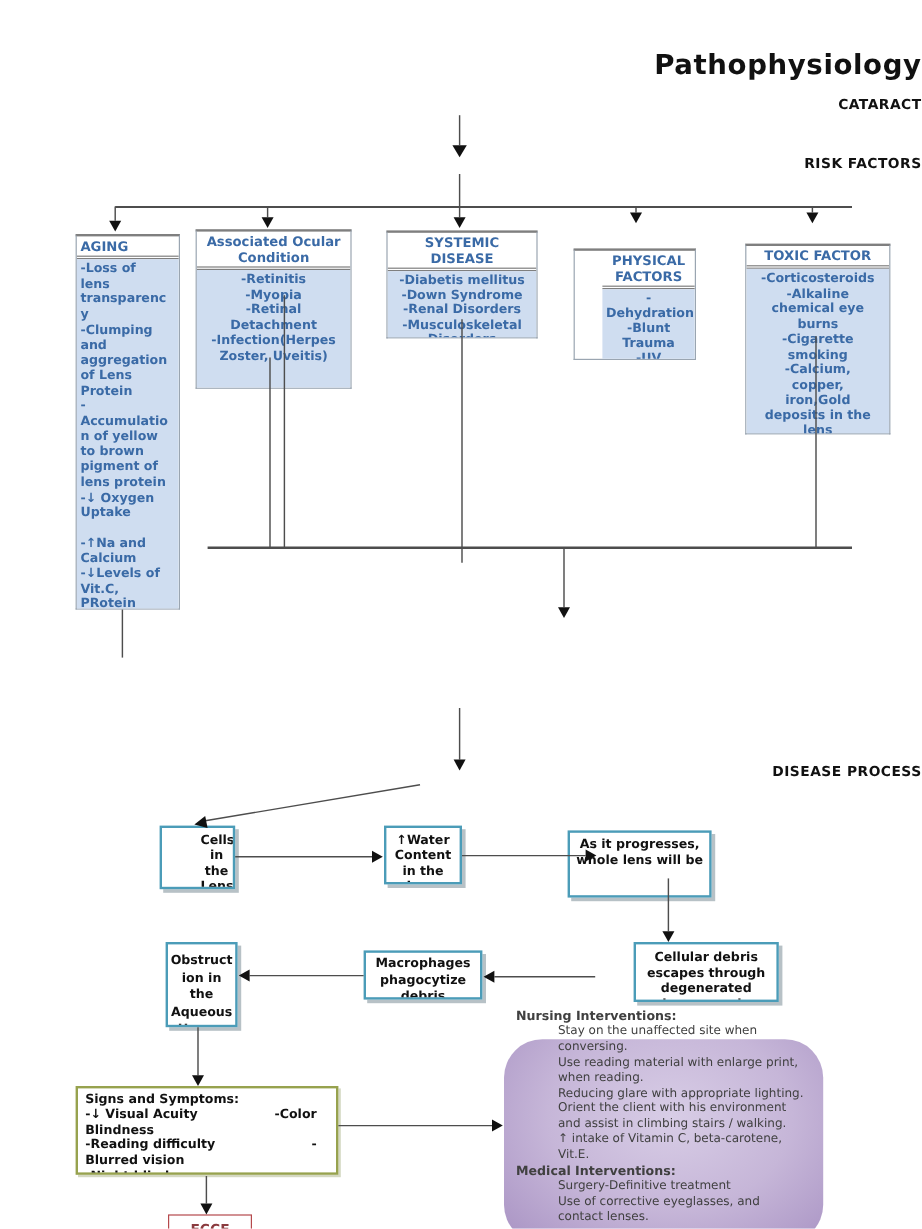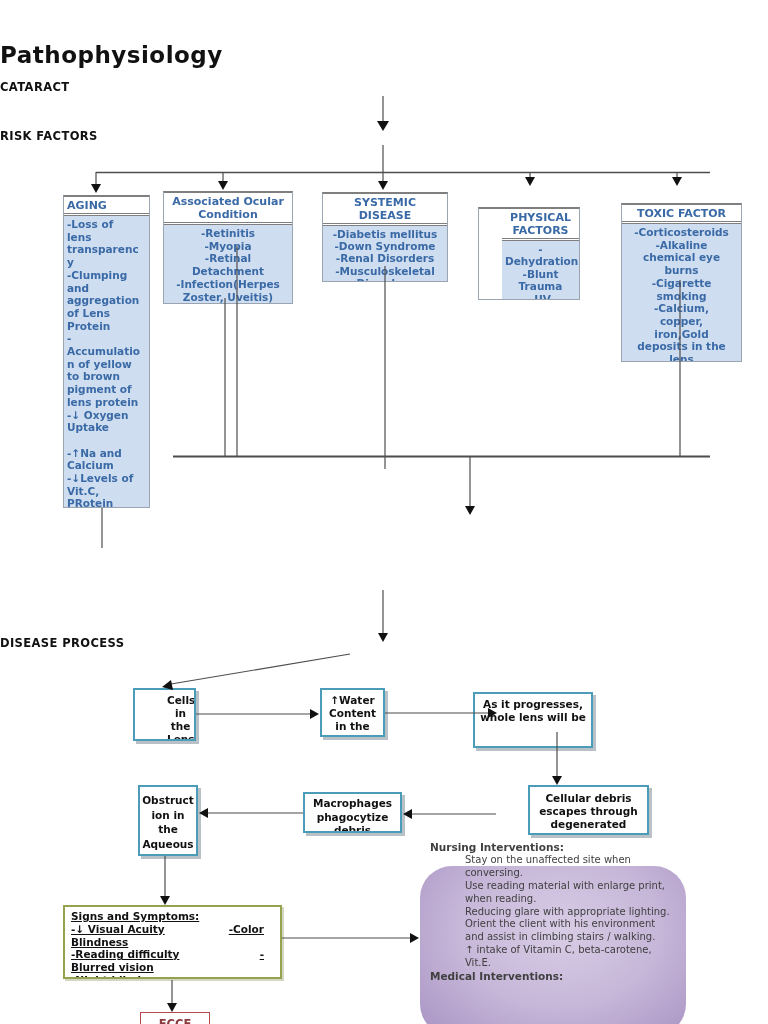--- a/index.html
+++ b/index.html
@@ -1,18 +1,18 @@
 <!DOCTYPE html>
 <html><head>
 <meta charset="utf-8">
 <style>
   html,body{margin:0;padding:0;background:#ffffff;}
   .page{position:relative;width:768px;height:1024px;background:#ffffff;overflow:hidden;
         font-family:"DejaVu Sans","Liberation Sans",sans-serif;}
-  .center-text{position:absolute;left:0;right:0;text-align:left;color:#111;font-weight:bold;}
+  .center-text{position:absolute;left:0;right:0;text-align:right;color:#111;font-weight:bold;}
   .doc-title{top:42px;font-size:23px;letter-spacing:.5px;}
   .node-label{font-size:11.5px;letter-spacing:.4px;}
 
   
   .fbox{position:absolute;border:1px solid #9aa5b1;border-top:2px solid #7f7f7f;
         background:#ffffff;overflow:hidden;box-sizing:border-box;}
   .fbox .hdr{color:#3a6aa6;font-weight:bold;font-size:11px;line-height:13px;
              padding:2px 3px 1px 3px;border-bottom:3px double #7f7f7f;white-space:pre-line;}
   .fbox .bod{background:#cfddf0;color:#3a6aa6;font-weight:bold;font-size:10.5px;
              line-height:12.7px;padding:2px 3px;white-space:pre-line;height:100%;}
@@ -22,21 +22,21 @@
 
   
   .pbox{position:absolute;background:#ffffff;border:2px solid #4b9cb8;
         box-shadow:3px 3px 0 rgba(96,118,128,.45);box-sizing:border-box;overflow:hidden;
         color:#111;font-weight:bold;font-size:10.5px;line-height:13px;text-align:center;
         white-space:pre-line;padding-top:4px;}
 
   
   .signs-box{position:absolute;left:63px;top:905px;width:219px;height:74px;background:#fff;
              border:2px solid #97a24e;box-shadow:2px 2px 0 rgba(160,168,120,.45);
-             box-sizing:border-box;overflow:hidden;padding:3px 6px;color:#111;text-decoration:underline;}
+             box-sizing:border-box;overflow:hidden;padding:3px 6px;color:#111;}
   .signs-title{font-weight:bold;font-size:10.5px;line-height:12.8px;}
   .sign-row{display:flex;justify-content:space-between;font-weight:bold;font-size:10.5px;line-height:12.8px;}
   .sign-row .r{margin-right:10px;}
 
   
   .ecce-box{position:absolute;left:140px;top:1012px;width:70px;height:30px;background:#fff;
             border:1.5px solid #b5494c;box-sizing:border-box;text-align:center;
             color:#8b3a3e;font-weight:bold;font-size:11.5px;padding-top:4px;}
 
   
@@ -77,21 +77,21 @@
 lens protein
 -↓ Oxygen
 Uptake
 
 -↑Na and
 Calcium
 -↓Levels of
 Vit.C,
 PRotein</div>
   </div>
-  <div class="fbox" style="left:163px;top:191px;width:130px;height:113px;">
+  <div class="fbox" style="left:163px;top:191px;width:130px;height:133px;">
     <div class="hdr hdr-center">Associated Ocular
 Condition</div>
     <div class="bod bod-center">-Retinitis
 -Myopia
 -Retinal
 Detachment
 -Infection(Herpes
 Zoster, Uveitis)</div>
   </div>
   <div class="fbox" style="left:322px;top:192px;width:126px;height:90px;">
@@ -184,20 +184,23 @@
     <div class="interv-lines">Stay on the unaffected site when
 conversing.
 Use reading material with enlarge print,
 when reading.
 Reducing glare with appropriate lighting.
 Orient the client with his environment
 and assist in climbing stairs / walking.
 ↑ intake of Vitamin C, beta-carotene,
 Vit.E.</div>
     <div class="interv-title">Medical Interventions:</div>
+    <div class="interv-lines">Surgery-Definitive treatment
+Use of corrective eyeglasses, and
+contact lenses.</div>
   </div>
 
   <svg class="connectors" width="768" height="1024">
     <g stroke="#4d4d4d" stroke-width="1.2" fill="none">
       <path d="M383,96 V121"></path>
       <path d="M383,145 V172"></path>
       <path d="M96,172.5 H710" stroke-width="1.6"></path>
       <path d="M96,172 V184"></path>
       <path d="M223,172 V181"></path>
       <path d="M383,172 V181"></path>

